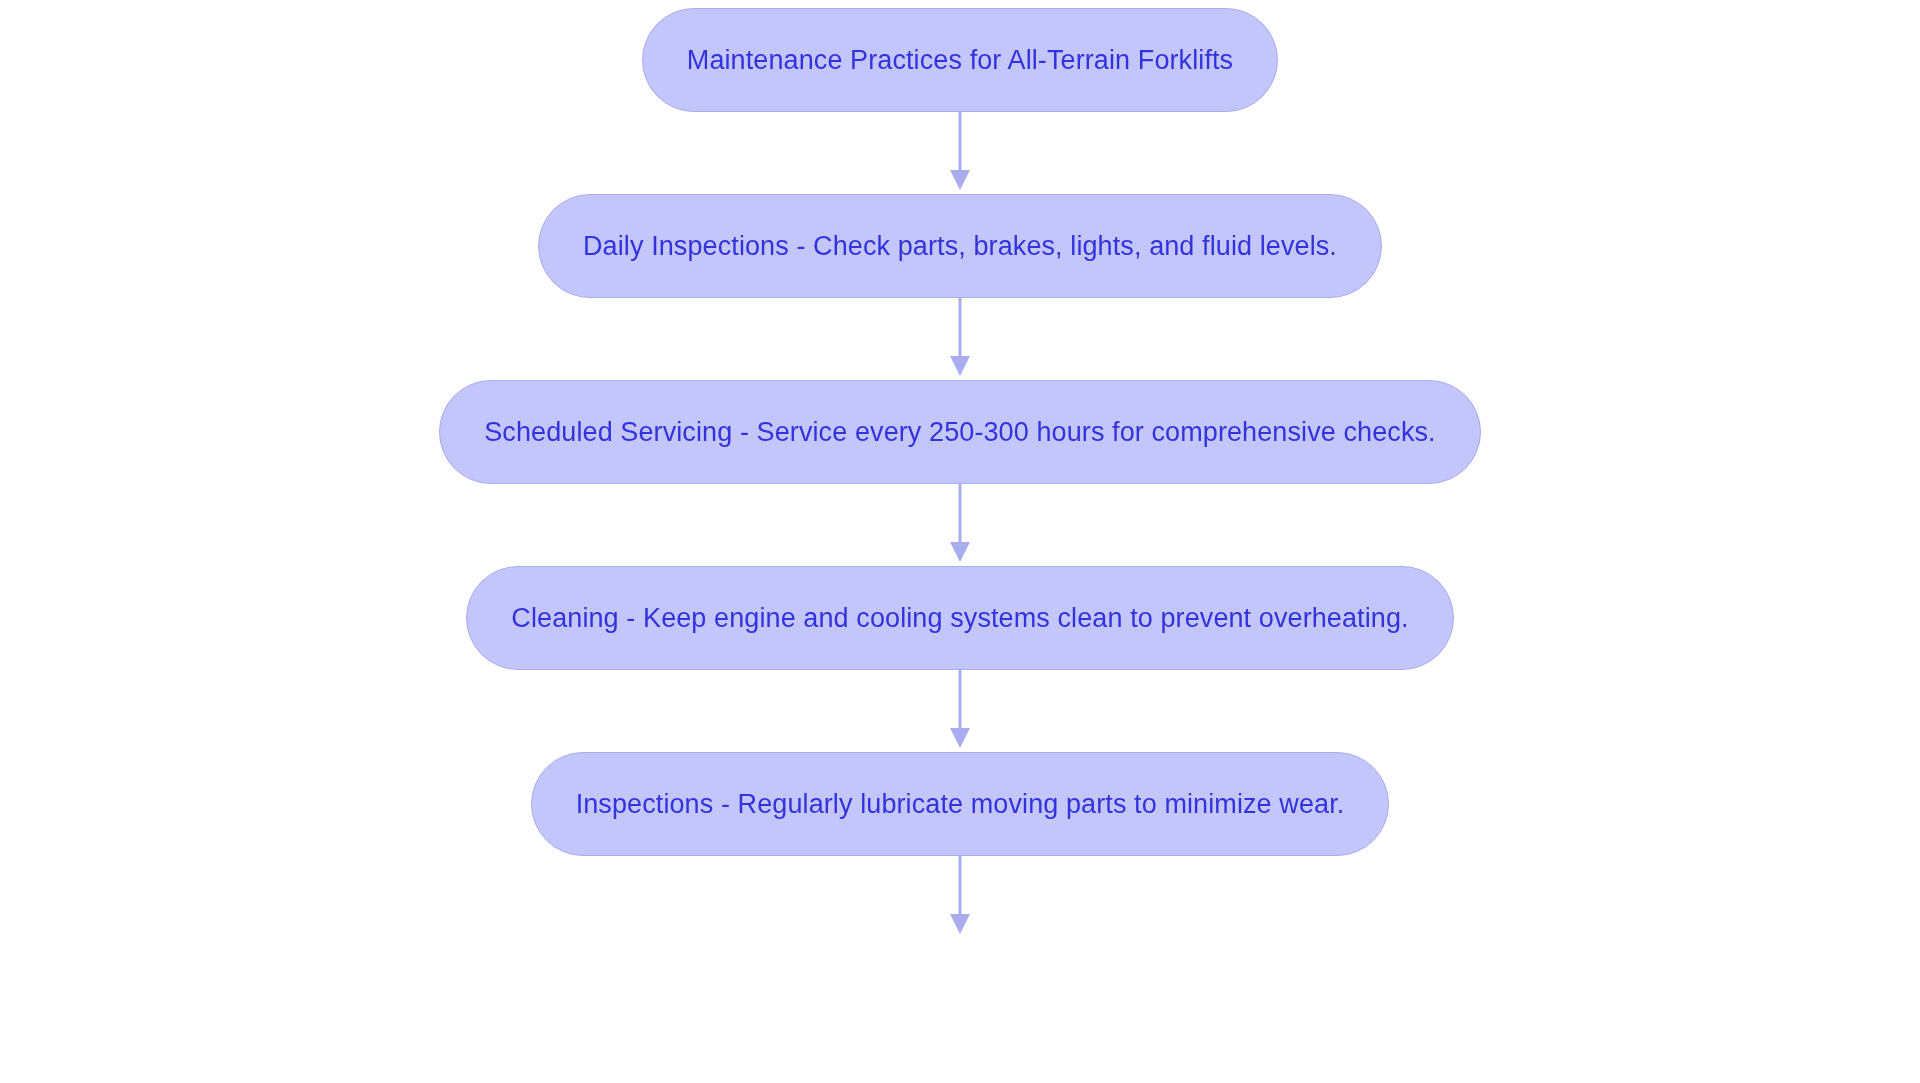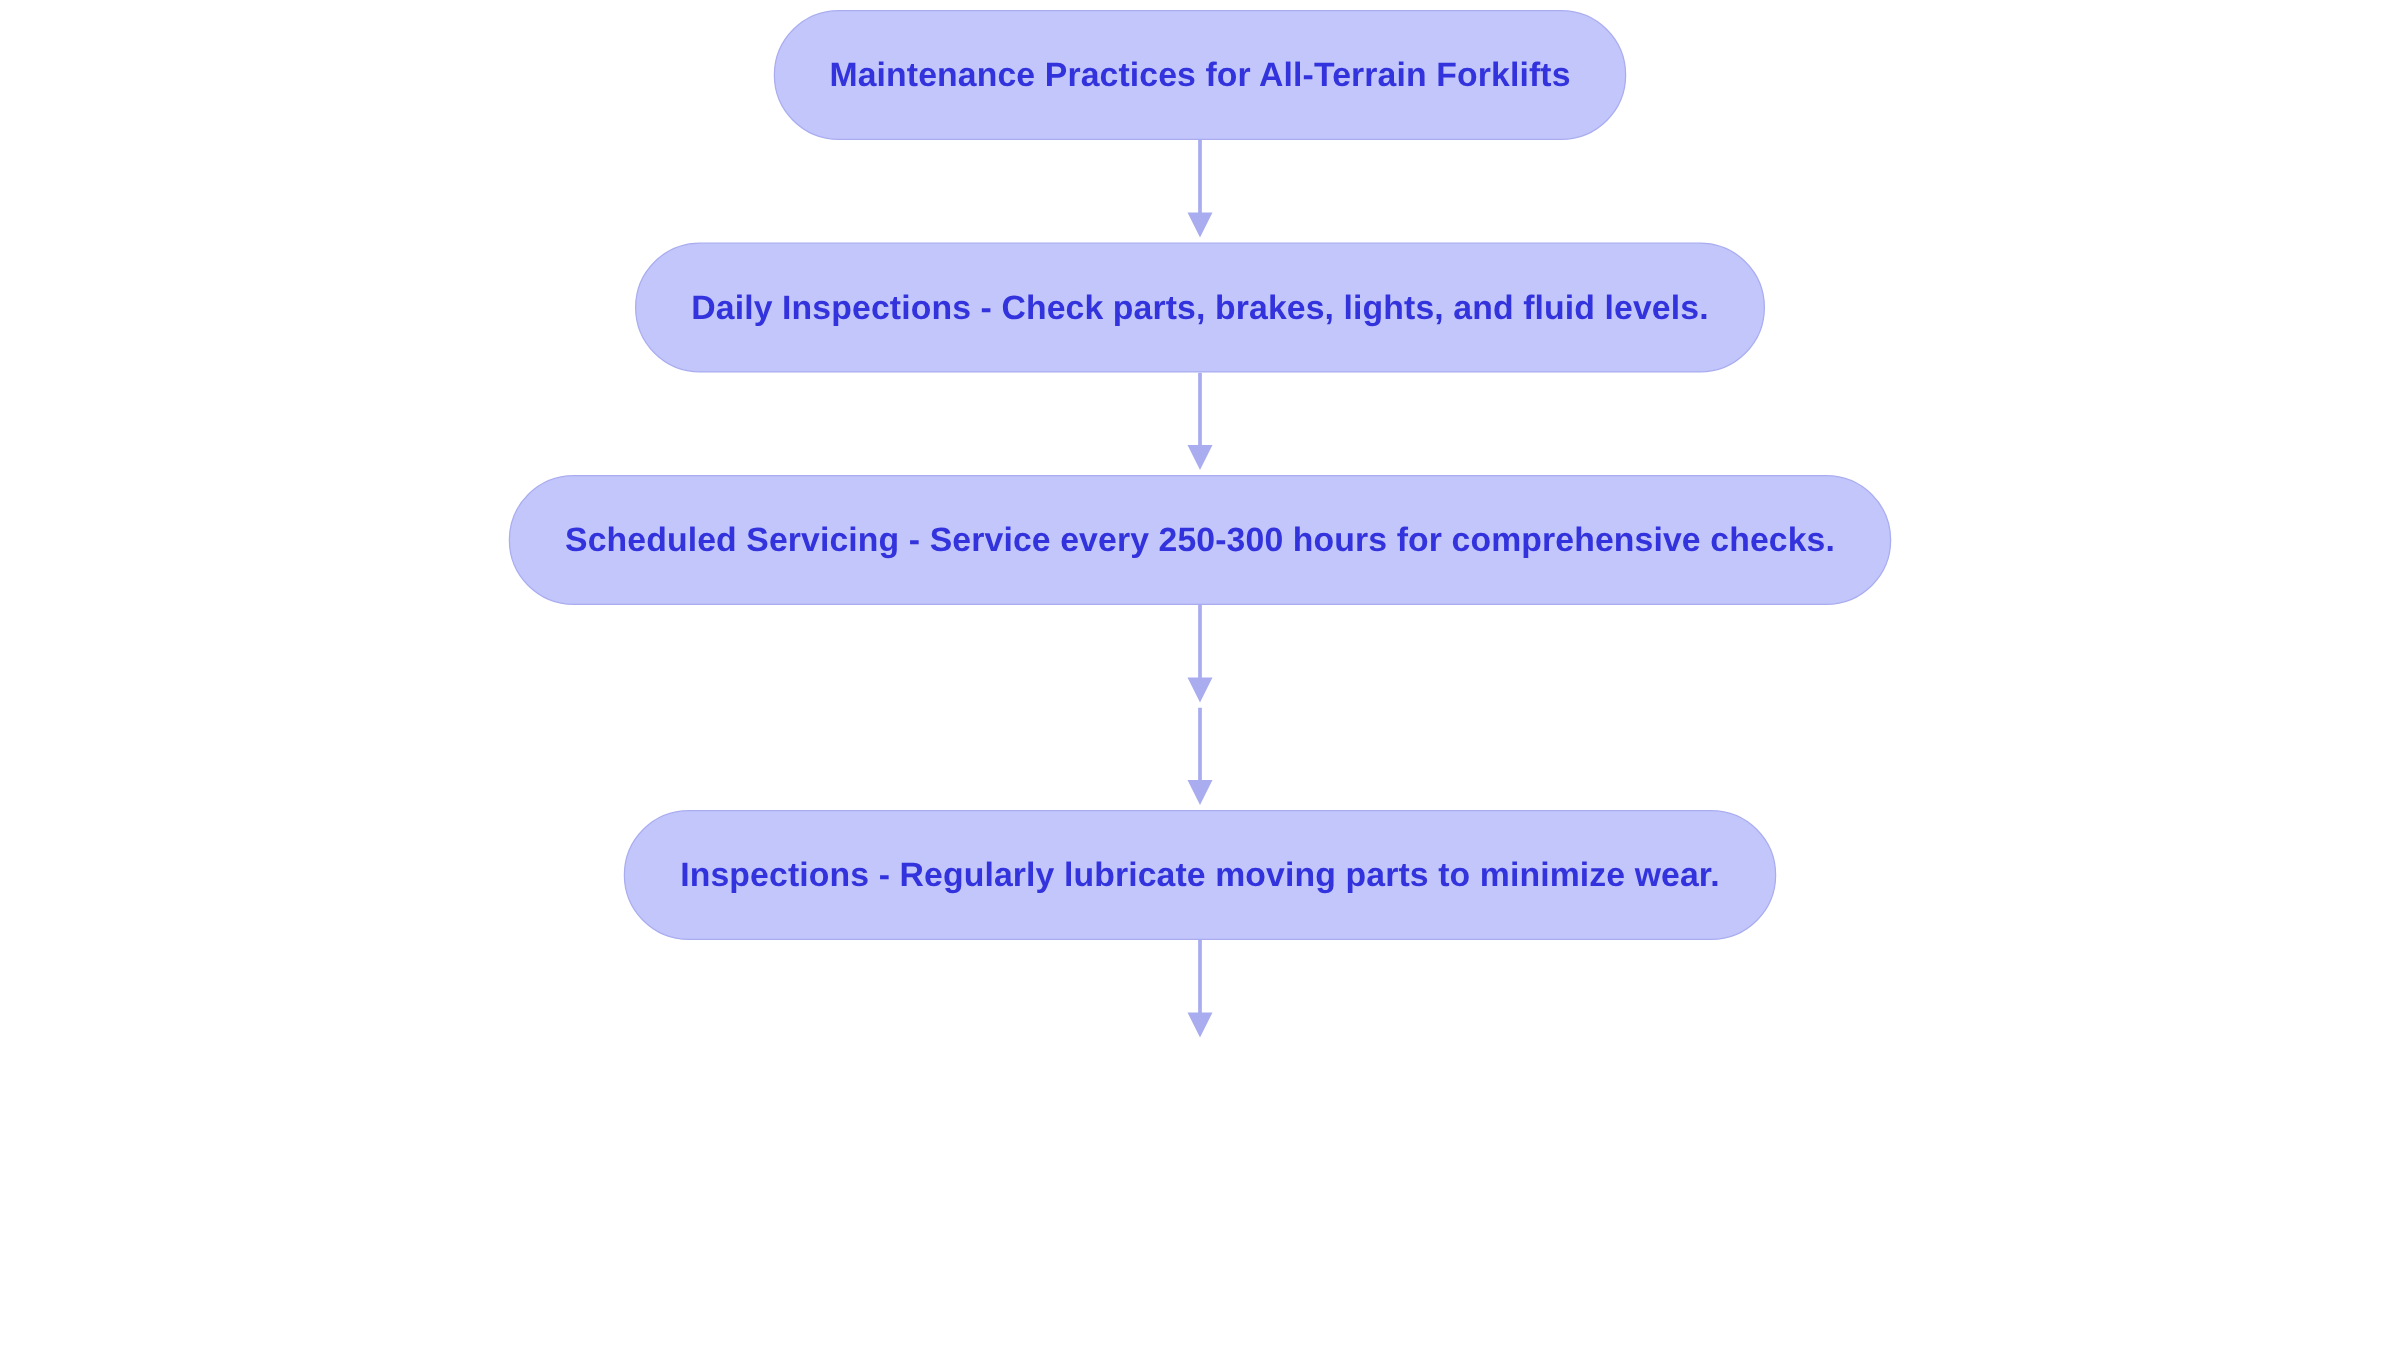--- a/index.html
+++ b/index.html
@@ -33,21 +33,21 @@
     font-size: 27px;
     line-height: 1;
     letter-spacing: 0.1px;
     height: 104px;
     display: flex;
     align-items: center;
     justify-content: center;
     padding: 0 44px;
     box-sizing: border-box;
     white-space: nowrap;
-    font-weight: 700;
+    font-weight: 400;
   }
 
   .connector {
     width: 40px;
     height: 82px;
     display: block;
     flex: none;
   }
 
   .node-text {
@@ -79,20 +79,23 @@
 
   <div class="node">
     <span class="node-text">Scheduled Servicing - Service every 250-300 hours for comprehensive checks.</span>
   </div>
 
   <svg class="connector" viewBox="0 0 40 82">
     <line x1="20" y1="0" x2="20" y2="63" stroke="#a9adf0" stroke-width="3"></line>
     <polygon points="20,78 10,58 30,58" fill="#a9adf0"></polygon>
   </svg>
 
+  <div class="node">
+    <span class="node-text">Cleaning - Keep engine and cooling systems clean to prevent overheating.</span>
+  </div>
 
   <svg class="connector" viewBox="0 0 40 82">
     <line x1="20" y1="0" x2="20" y2="63" stroke="#a9adf0" stroke-width="3"></line>
     <polygon points="20,78 10,58 30,58" fill="#a9adf0"></polygon>
   </svg>
 
   <div class="node">
     <span class="node-text">Inspections - Regularly lubricate moving parts to minimize wear.</span>
   </div>
 

